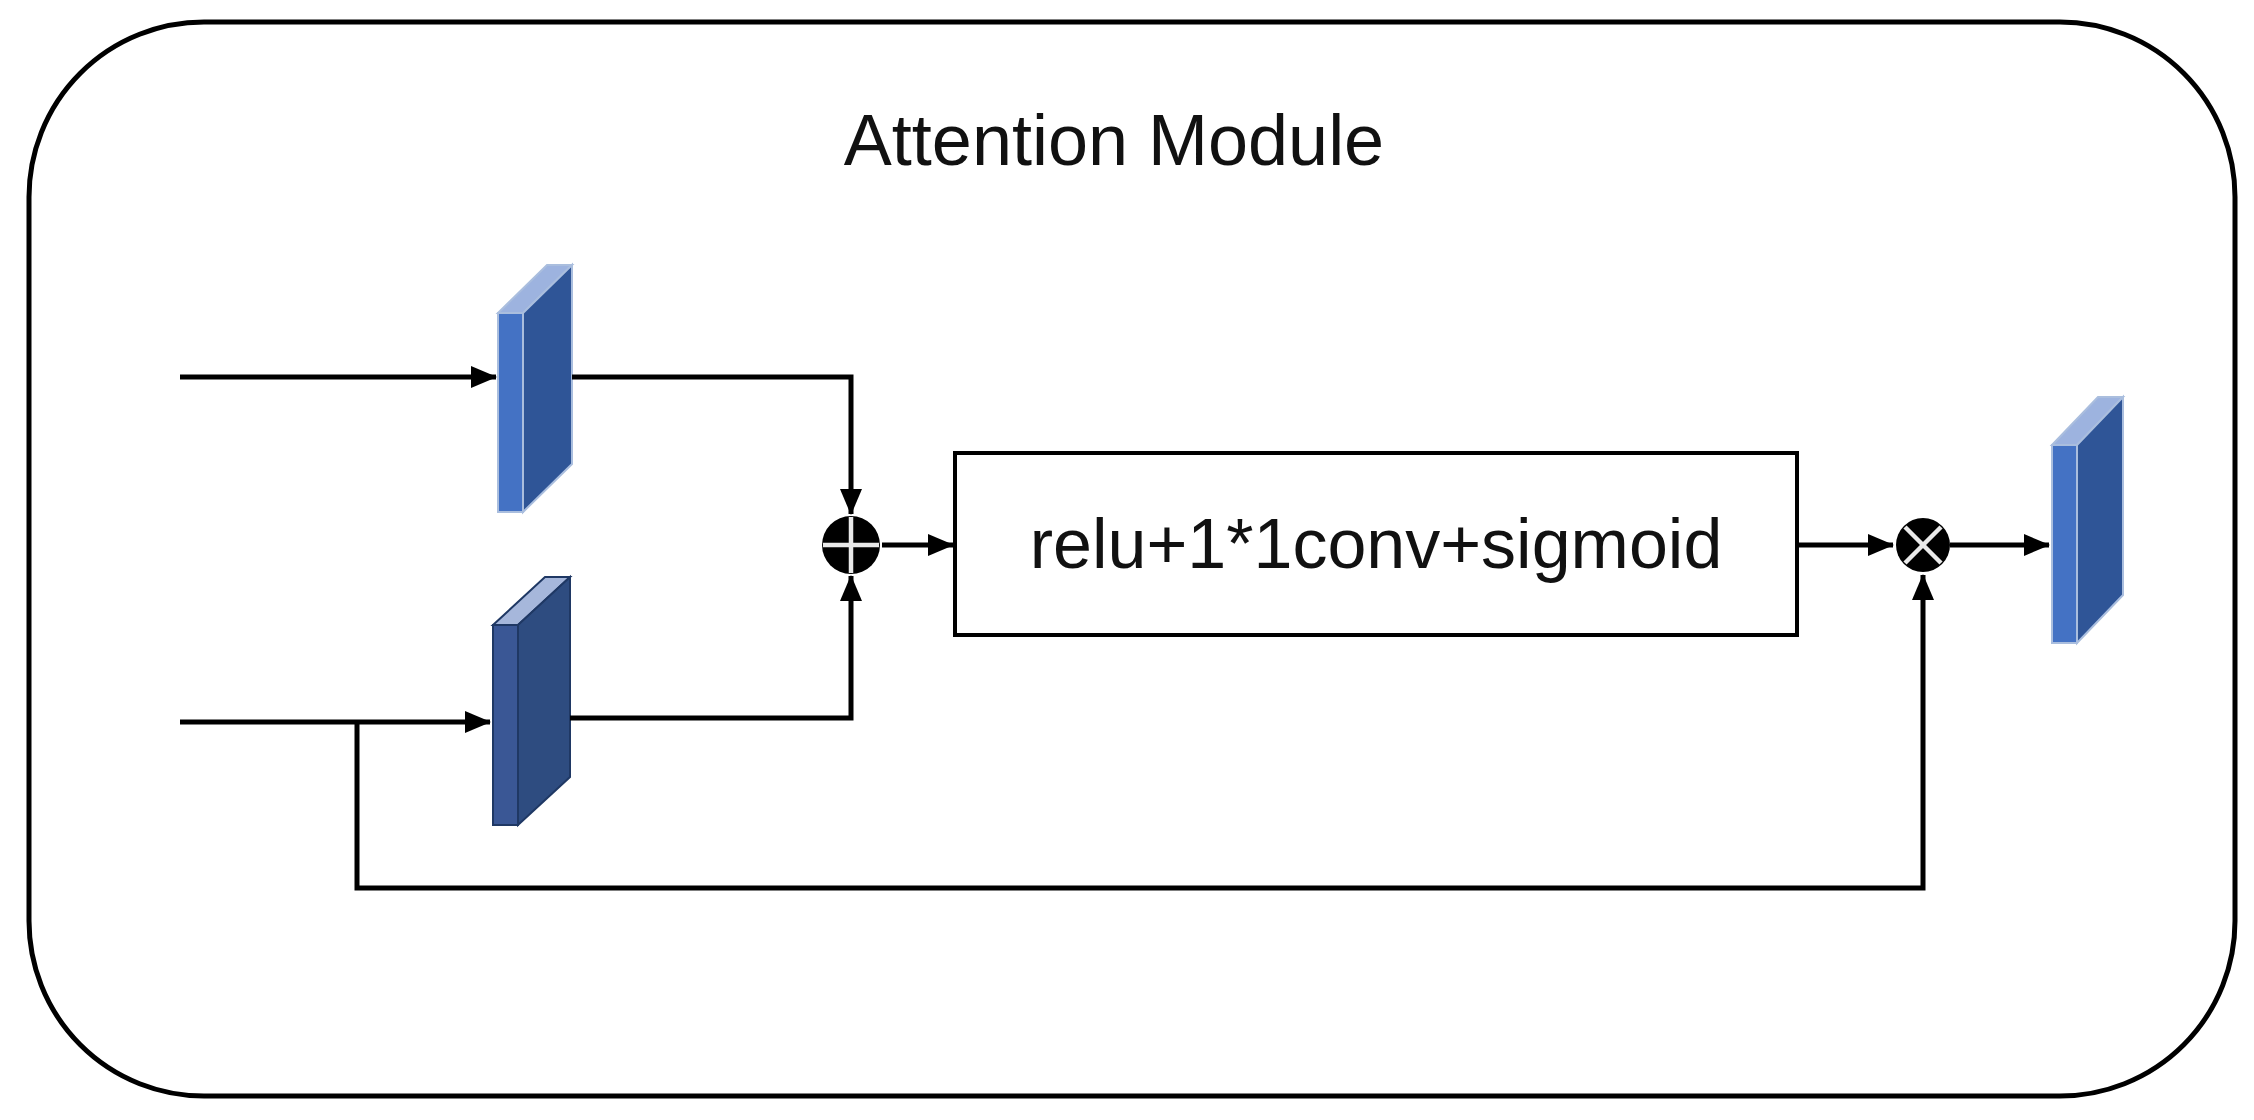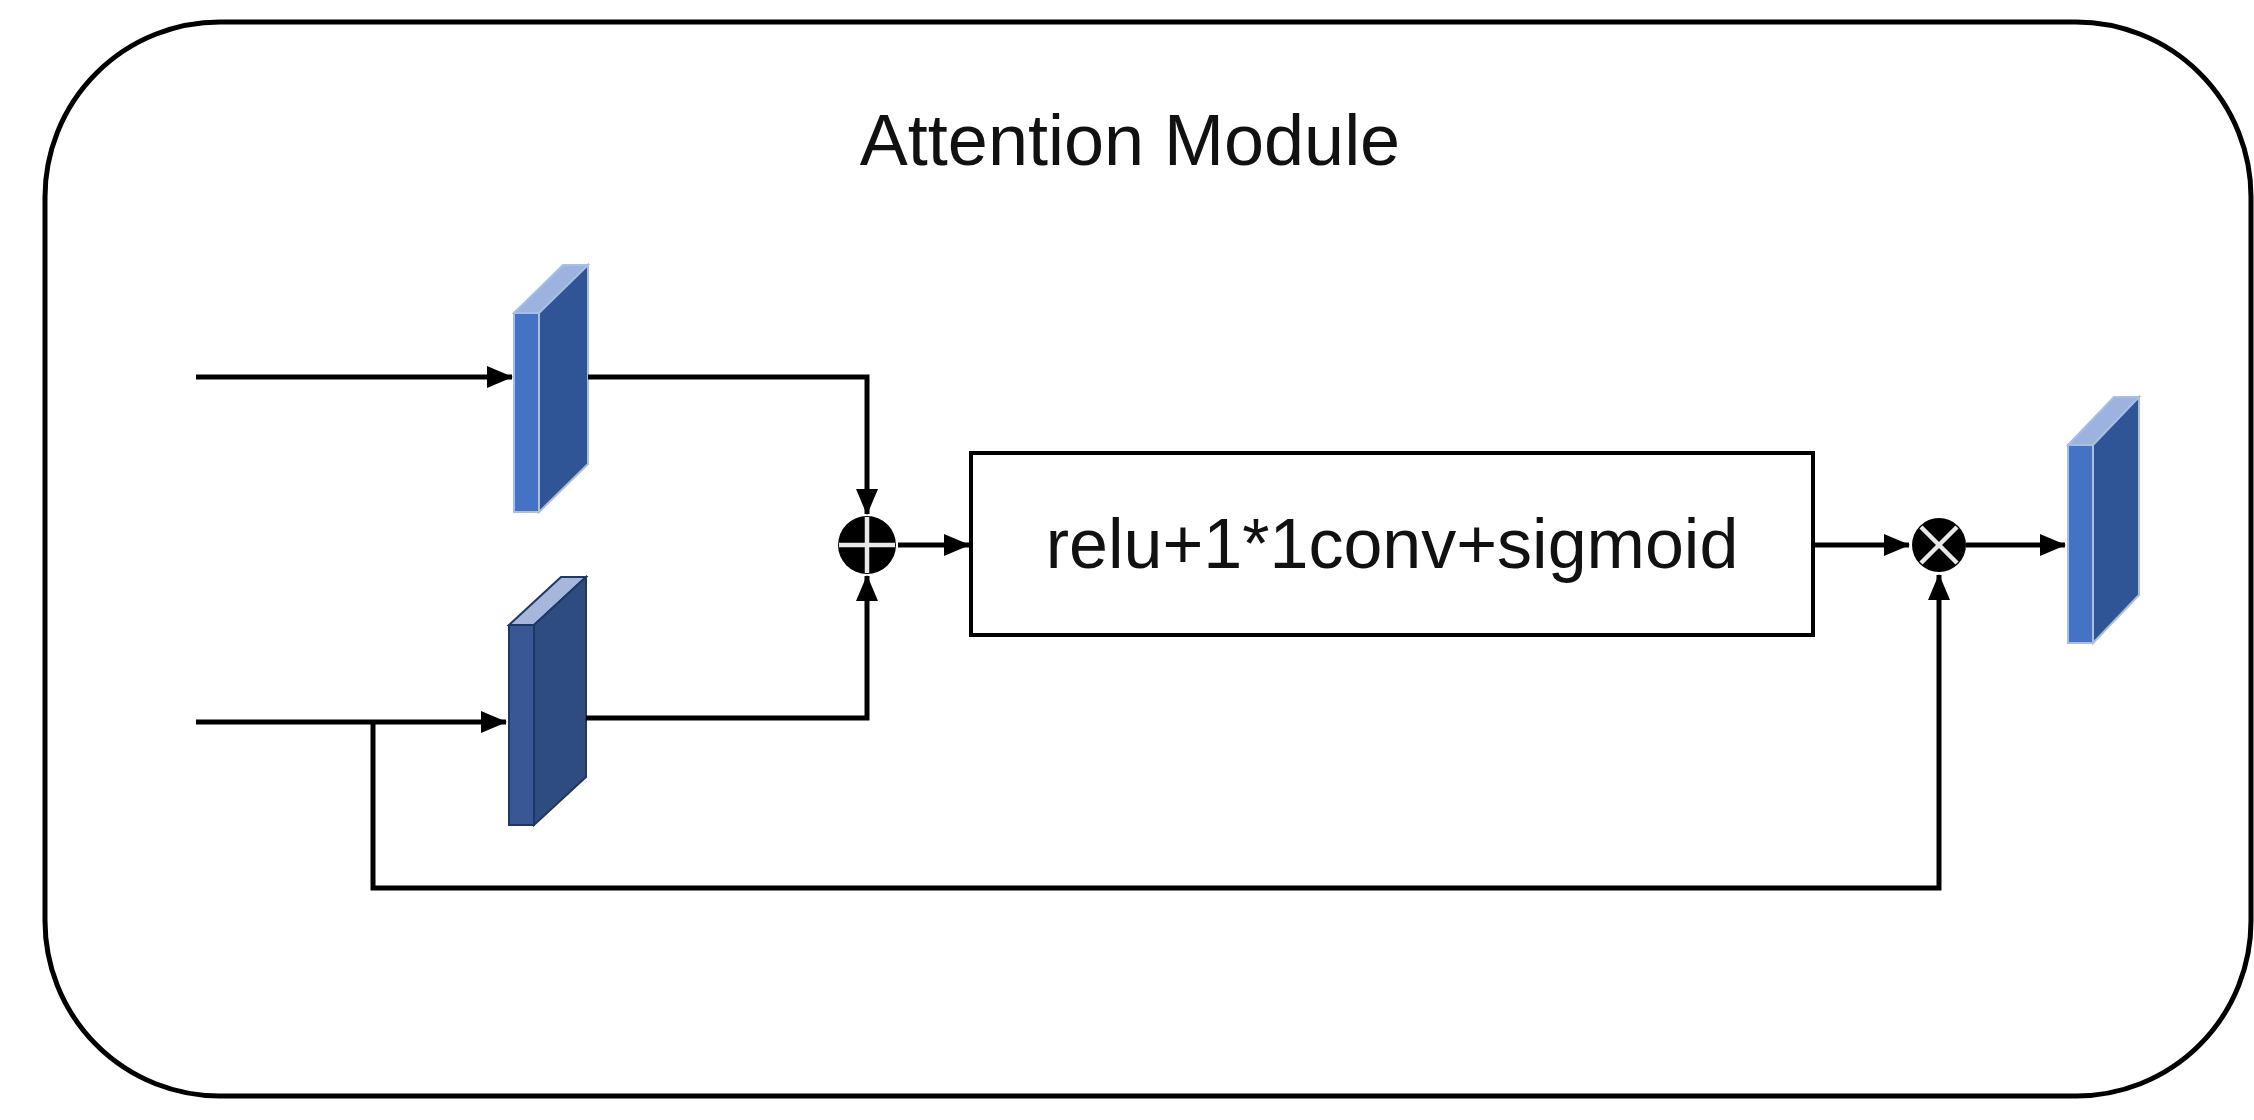--- a/index.html
+++ b/index.html
@@ -6,21 +6,20 @@
     margin: 0;
     padding: 0;
     background: #ffffff;
   }
   .stage {
     position: relative;
     width: 1930px;
     height: 1120px;
     background: #ffffff;
     font-family: "Liberation Sans", sans-serif;
-    padding-left: 16px;
   }
   svg { display: block; }
   .title-text {
     font-family: "Liberation Sans", sans-serif;
     font-size: 72px;
     fill: #111111;
   }
   .box-text {
     font-family: "Liberation Sans", sans-serif;
     font-size: 70px;

